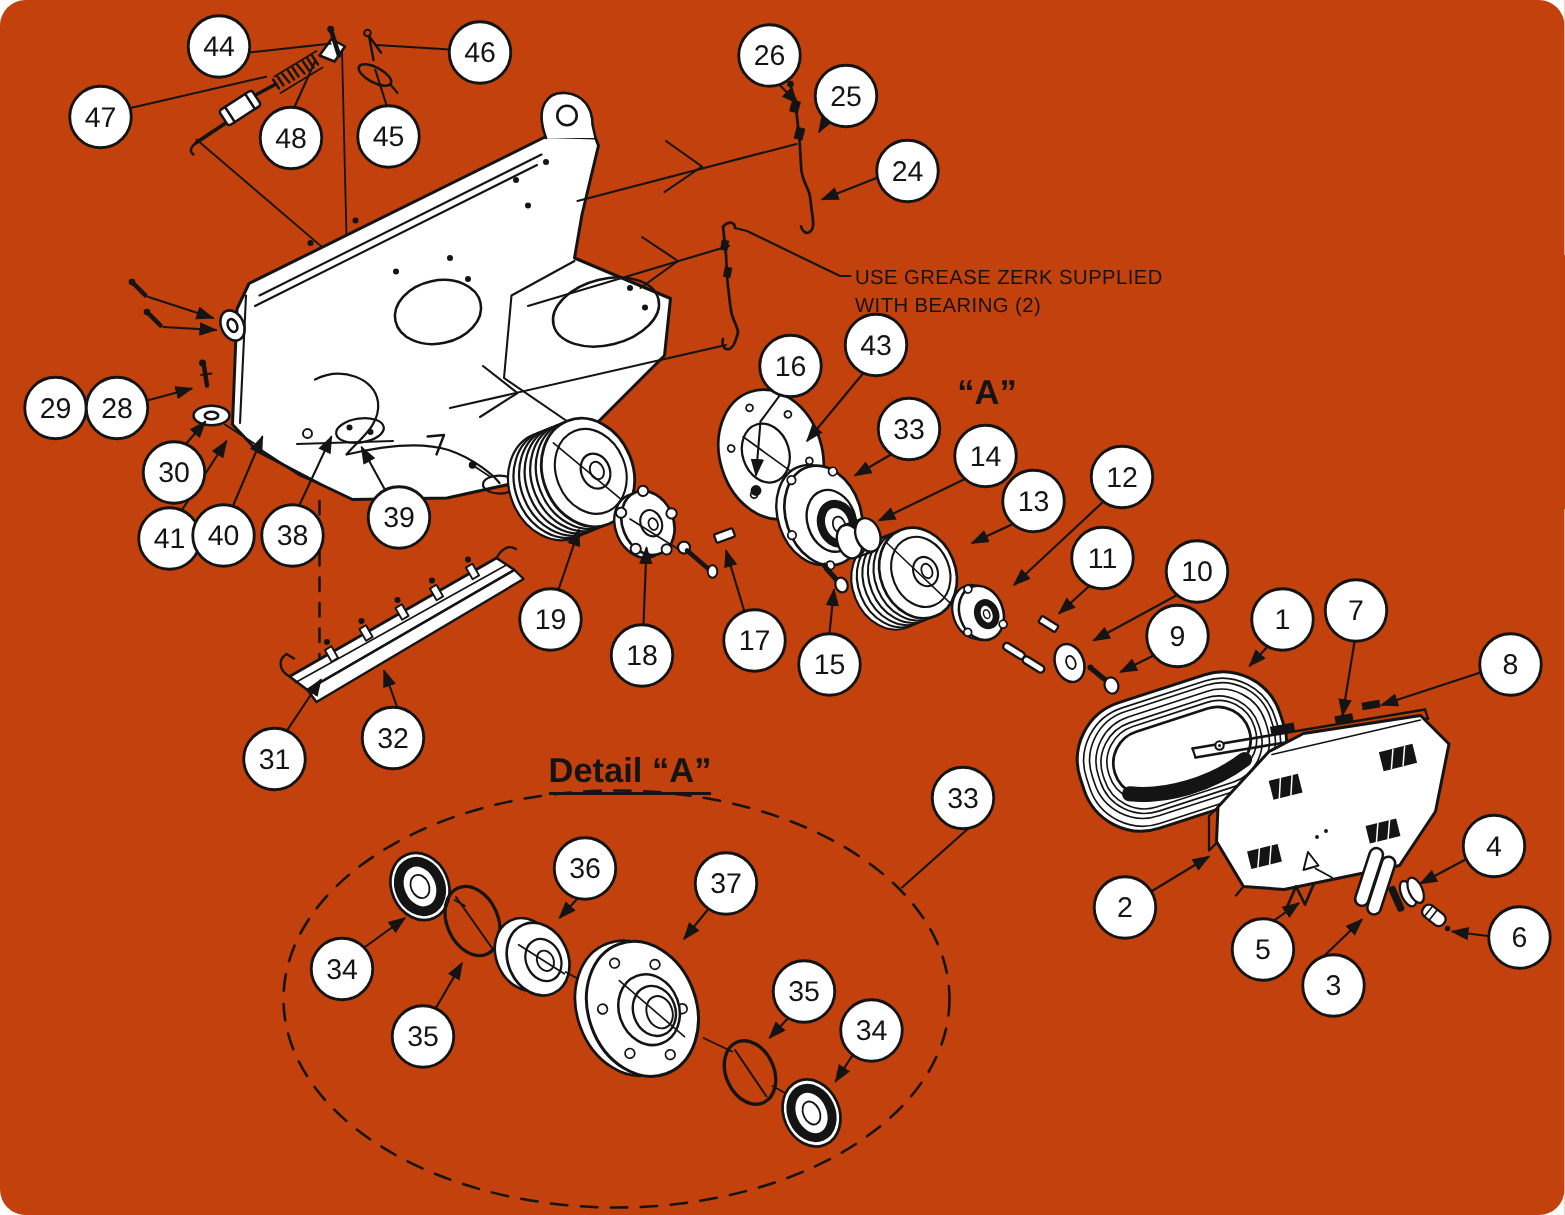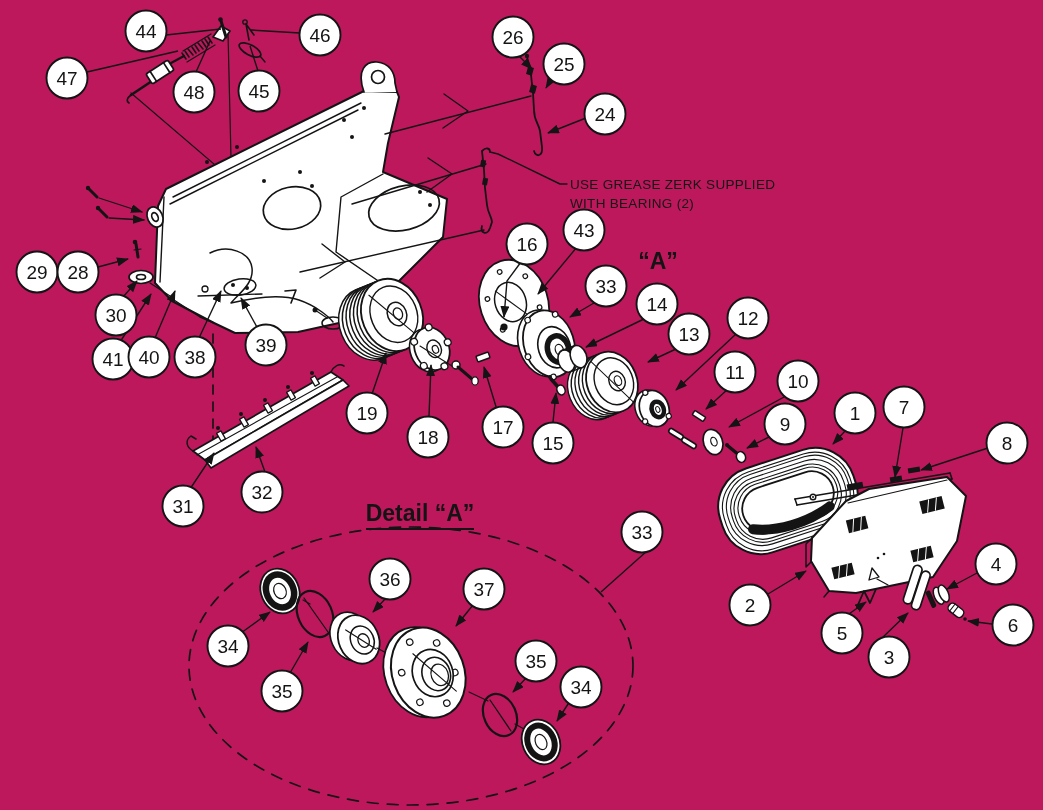--- a/index.html
+++ b/index.html
@@ -1,16 +1,16 @@
 <!DOCTYPE html>
 <html><head>
 <meta charset="utf-8">
 <style>
   html,body{margin:0;padding:0;background:#ffffff;}
-  #stage{width:1043px;height:810px;position:relative;background:#be185d;overflow:hidden;}
+  #stage{width:1043px;height:810px;position:relative;background:#c2410c;overflow:hidden;border-radius:17px;}
   svg{display:block;}
   .co{fill:#ffffff;stroke:#141414;stroke-width:1.9;}
   .cot{font:19px "Liberation Sans", sans-serif;fill:#141414;text-anchor:middle;}
   .leader{fill:none;stroke:#141414;stroke-width:1.4;}
   .note{font:13.5px "Liberation Sans", sans-serif;fill:#141414;letter-spacing:.3px;}
   .biglbl{font:bold 23px "Liberation Sans", sans-serif;fill:#141414;text-anchor:middle;}
 </style>
 </head>
 <body>
 

